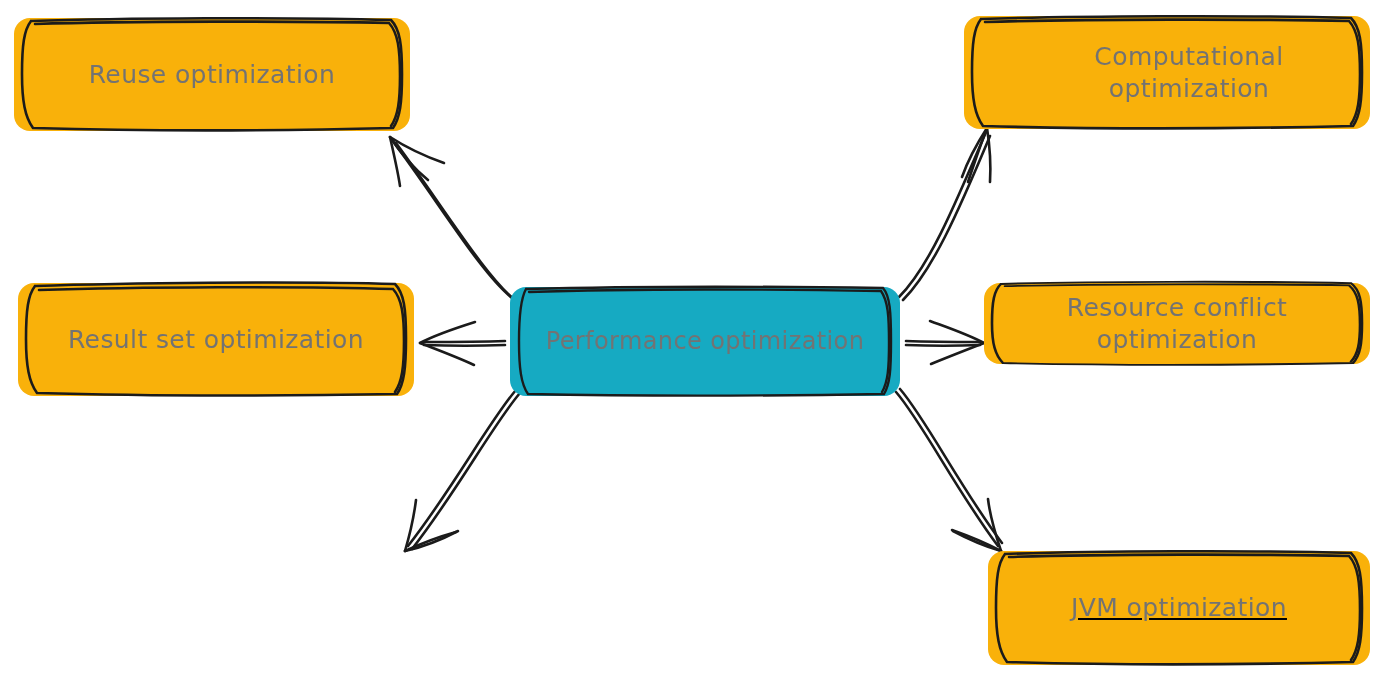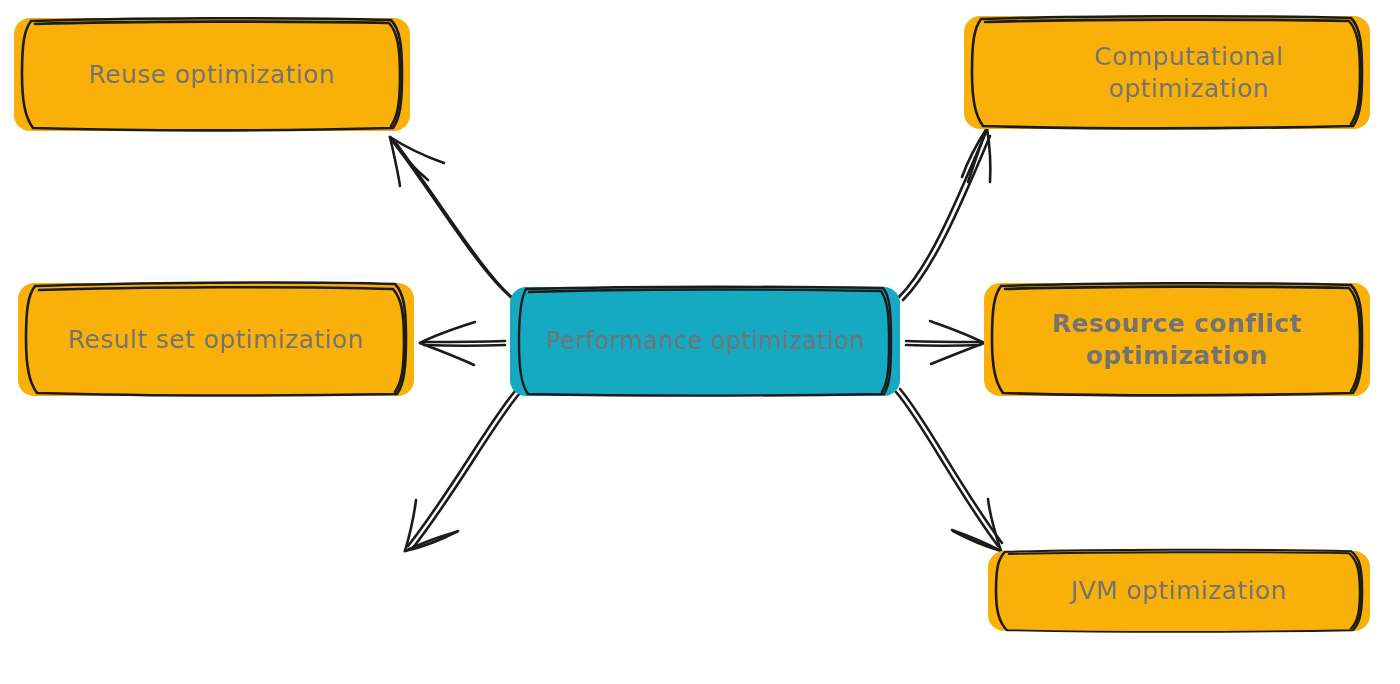--- a/index.html
+++ b/index.html
@@ -161,34 +161,34 @@
     <div class="fill" style="background:#F9B10A;"></div>
     <svg class="sketch" viewBox="0 0 406 123" preserveAspectRatio="none">
       <g fill="none" stroke="#1b1b1b" stroke-width="2.6" stroke-linecap="round">
         <path d="M22,8 C110,5 280,3 382,6 C391,15 393,31 393,60 C393,90 391,106 384,116 C262,118 128,118 24,115 C16,104 13,88 13,61 C13,32 15,17 22,8"></path>
         <path d="M26,12 C120,9 290,8 380,11 C389,21 391,37 391,63 C391,89 389,104 382,114"></path>
       </g>
     </svg>
     <div class="label">Result set optimization</div>
   </div>
 
-  <div class="node leaf" style="left:984px; top:283px; width:386px; height:113px;font-weight:bold;">
+  <div class="node leaf" style="left:984px; top:283px; width:386px; height:81px;">
     <div class="fill" style="background:#F9B10A;"></div>
     <svg class="sketch" viewBox="0 0 396 123" preserveAspectRatio="none">
       <g fill="none" stroke="#1b1b1b" stroke-width="2.6" stroke-linecap="round">
         <path d="M22,8 C108,5 272,4 372,7 C381,16 383,32 383,61 C383,90 381,105 374,115 C254,118 124,118 24,115 C16,104 13,88 13,61 C13,32 15,17 22,8"></path>
         <path d="M26,11 C118,8 282,8 370,10 C379,20 381,36 381,63 C381,88 379,103 372,113"></path>
       </g>
     </svg>
     <div class="label">Resource conflict
 optimization</div>
   </div>
 
 
-  <div class="node leaf" style="left:988px; top:551px; width:382px; height:80px;">
+  <div class="node leaf" style="left:988px; top:551px; width:382px; height:114px;text-decoration:underline;">
     <div class="fill" style="background:#F9B10A;"></div>
     <svg class="sketch" viewBox="0 0 392 124" preserveAspectRatio="none">
       <g fill="none" stroke="#1b1b1b" stroke-width="2.6" stroke-linecap="round">
         <path d="M22,8 C108,5 270,4 368,7 C377,16 379,32 379,62 C379,91 377,106 370,116 C252,119 124,119 24,116 C16,105 13,89 13,62 C13,32 15,17 22,8"></path>
         <path d="M26,11 C118,8 280,8 366,10 C375,20 377,36 377,64 C377,89 375,104 368,114"></path>
       </g>
     </svg>
     <div class="label">JVM optimization</div>
   </div>
 

